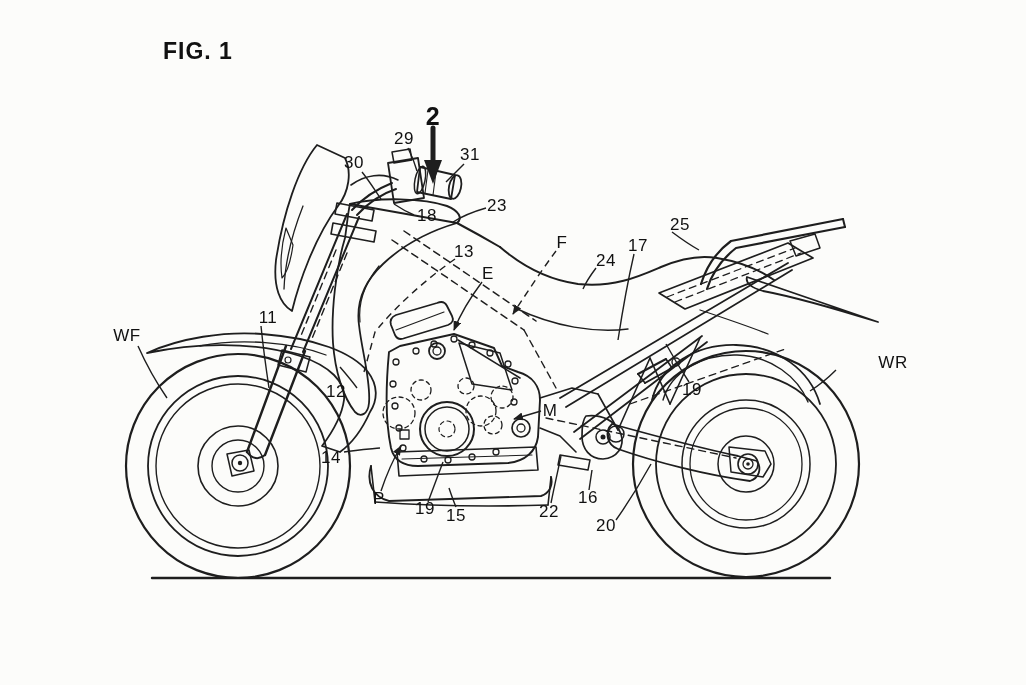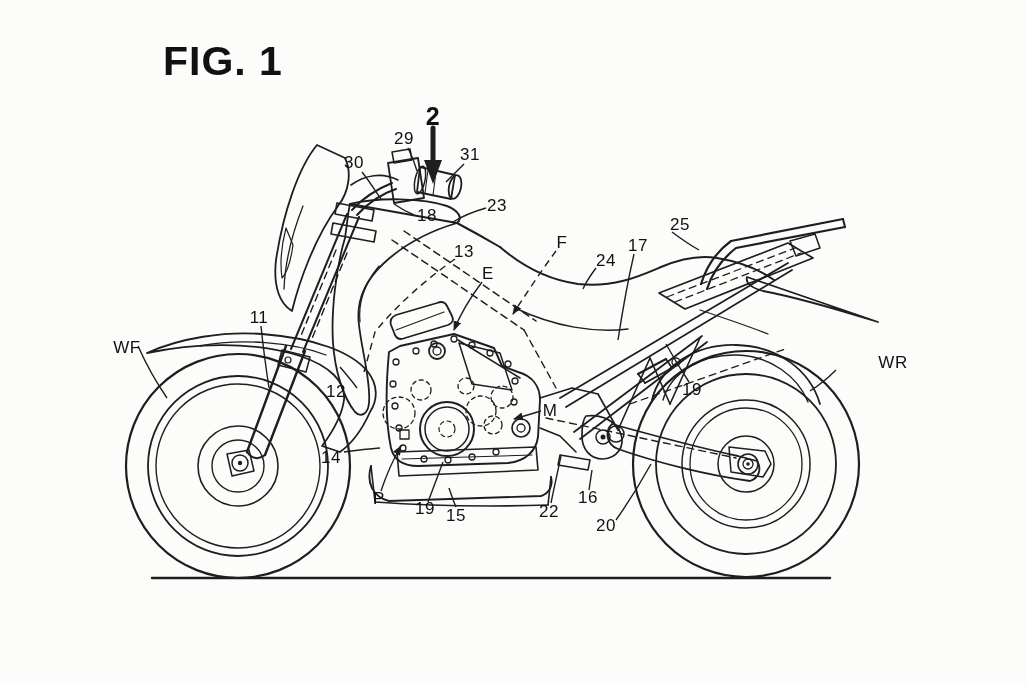--- a/index.html
+++ b/index.html
@@ -11,21 +11,21 @@
   }
   #drawing{position:absolute;left:0;top:0;}
   #drawing *{vector-effect:none;}
   .s{stroke:var(--ink);fill:none;stroke-linecap:round;stroke-linejoin:round;}
   .f{fill:var(--ink);stroke:none;}
   .d{stroke-dasharray:7 5;}
   .d2{stroke-dasharray:4 3.5;}
   .ld{stroke:var(--ink);fill:none;stroke-width:1.4;}
   #fig-title{
     position:absolute;left:163px;top:38px;
-    font-size:41px;font-weight:bold;letter-spacing:1px;color:#111;
+    font-size:23px;font-weight:bold;letter-spacing:1px;color:#111;
   }
   #label-layer{position:absolute;left:0;top:0;width:100%;height:100%;}
   .part-label{
     position:absolute;transform:translate(-50%,-50%);
     font-size:17px;color:#111;letter-spacing:.5px;white-space:nowrap;
   }
   .part-label.big{font-size:25px;font-weight:bold;}
 </style>
 </head>
 <body>
@@ -278,23 +278,23 @@
     <span class="part-label" style="left: 562px; top: 243px;">F</span>
 
     <span class="part-label" style="left: 488px; top: 274px;">E</span>
 
     <span class="part-label" style="left: 606px; top: 261px;">24</span>
 
     <span class="part-label" style="left: 638px; top: 246px;">17</span>
 
     <span class="part-label" style="left: 680px; top: 225px;">25</span>
 
-    <span class="part-label" style="left: 127px; top: 348px;">WF</span>
-
-    <span class="part-label" style="left: 259px; top: 318px;">11</span>
+    <span class="part-label" style="left: 127px; top: 336px;">WF</span>
+
+    <span class="part-label" style="left: 268px; top: 318px;">11</span>
 
     <span class="part-label" style="left: 336px; top: 360px; margin-top: 32px;">12</span>
 
     <span class="part-label" style="left: 848px; top: 363px; margin-left: 45px;">WR</span>
 
     <span class="part-label" style="left: 692px; top: 390px;">19</span>
 
     <span class="part-label" style="left: 550px; top: 411px;">M</span>
 
     <span class="part-label" style="left: 331px; top: 458px;">14</span>

